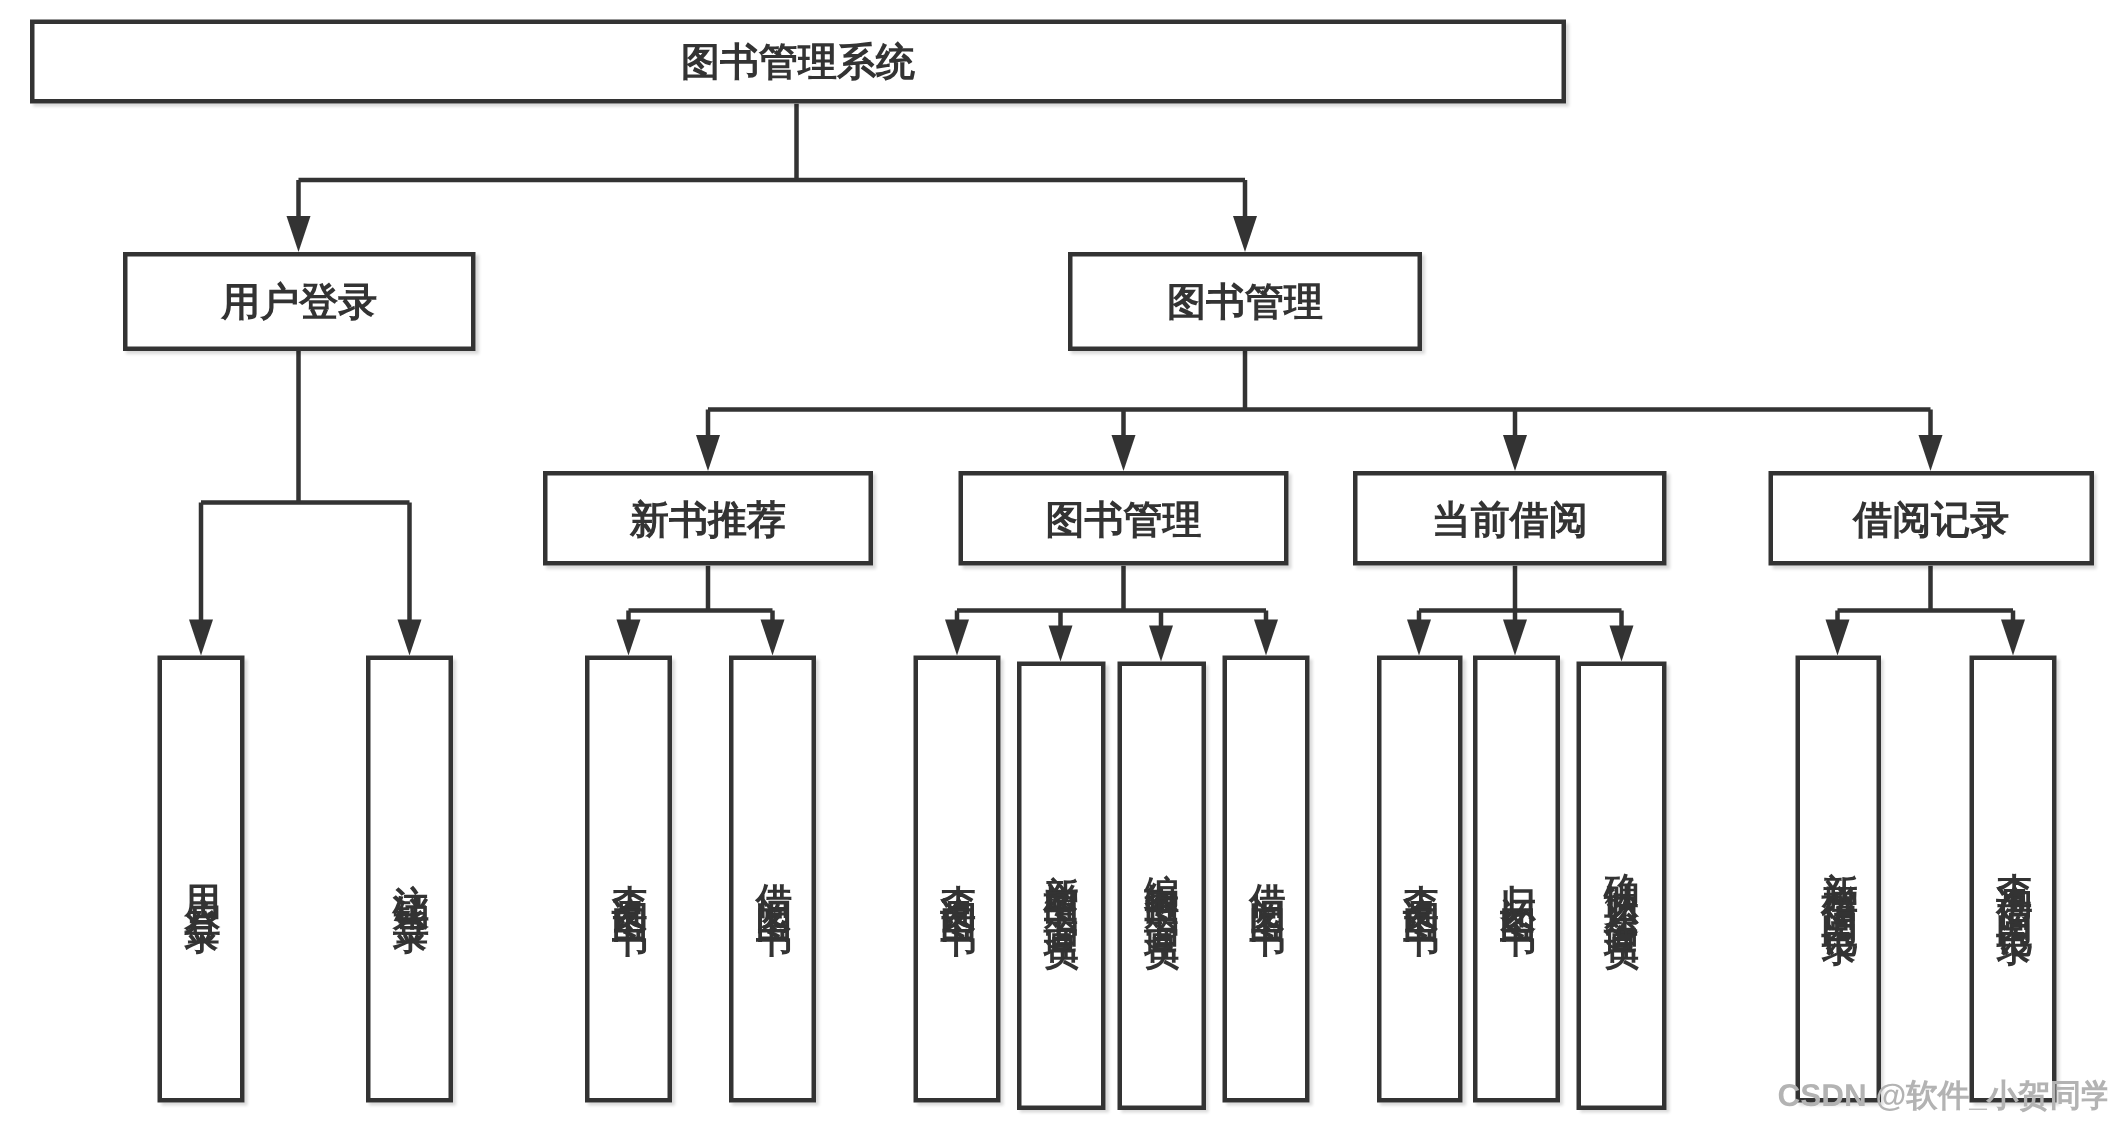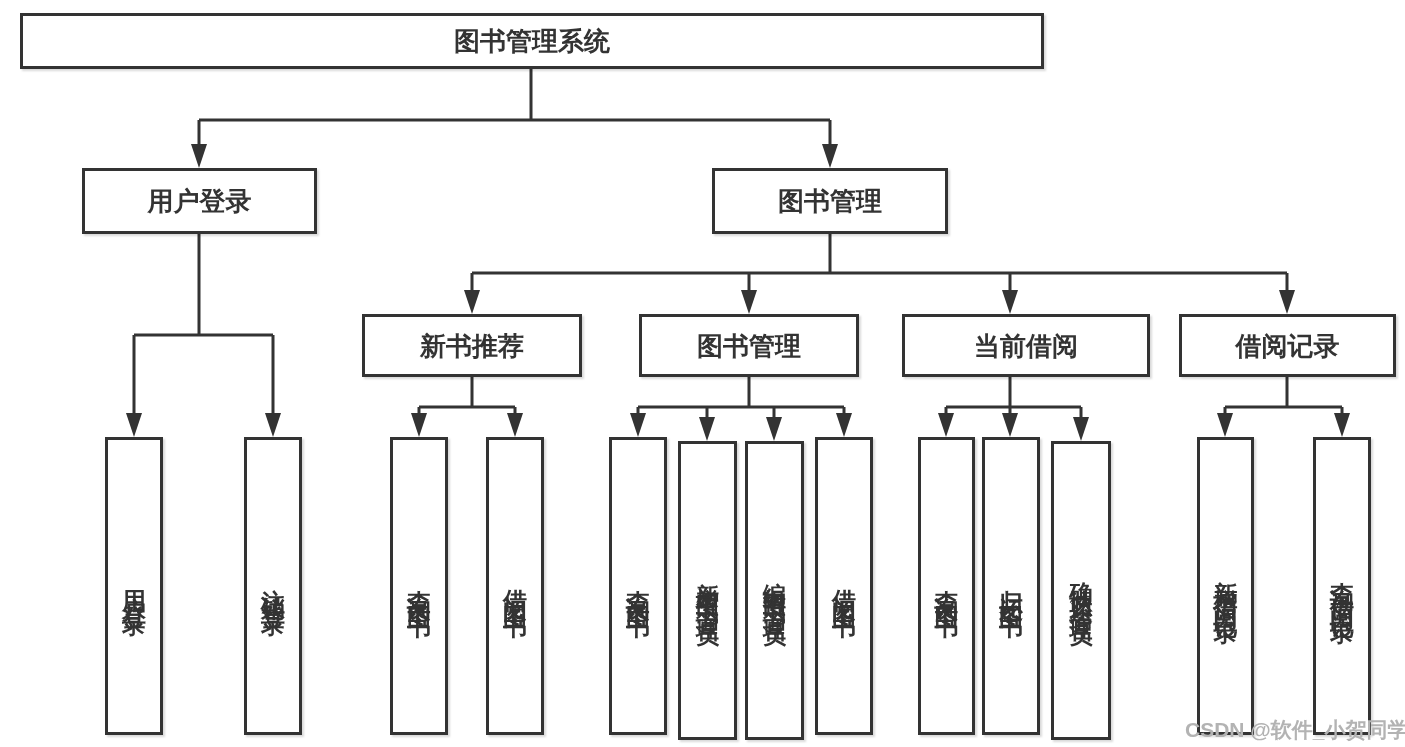--- a/index.html
+++ b/index.html
@@ -99,21 +99,21 @@
   <div class="box" style="left:712px;top:168px;width:236px;height:66px;">
     <span class="hlabel">图书管理</span>
   </div>
 
   <div class="box" style="left:362px;top:314px;width:220px;height:63px;text-align:right;">
     <span class="hlabel">新书推荐</span>
   </div>
   <div class="box" style="left:639px;top:314px;width:220px;height:63px;">
     <span class="hlabel">图书管理</span>
   </div>
-  <div class="box" style="left:902px;top:314px;width:248px;height:63px;">
+  <div class="box" style="left:902px;top:314px;width:209px;height:63px;">
     <span class="hlabel">当前借阅</span>
   </div>
   <div class="box" style="left:1179px;top:314px;width:217px;height:63px;">
     <span class="hlabel">借阅记录</span>
   </div>
 
   <div class="box" style="left:105px;top:437px;width:58px;height:298px;">
     <span class="vlabel">用户登录</span>
   </div>
   <div class="box" style="left:244px;top:437px;width:58px;height:298px;">

